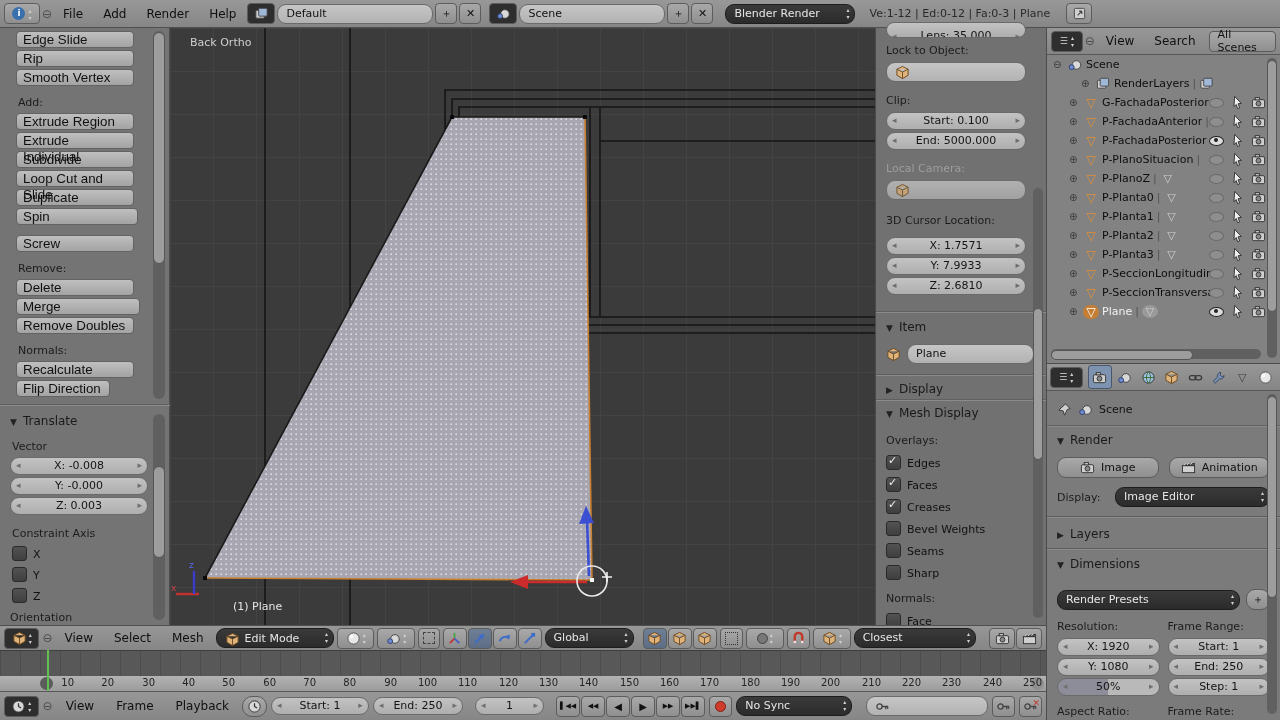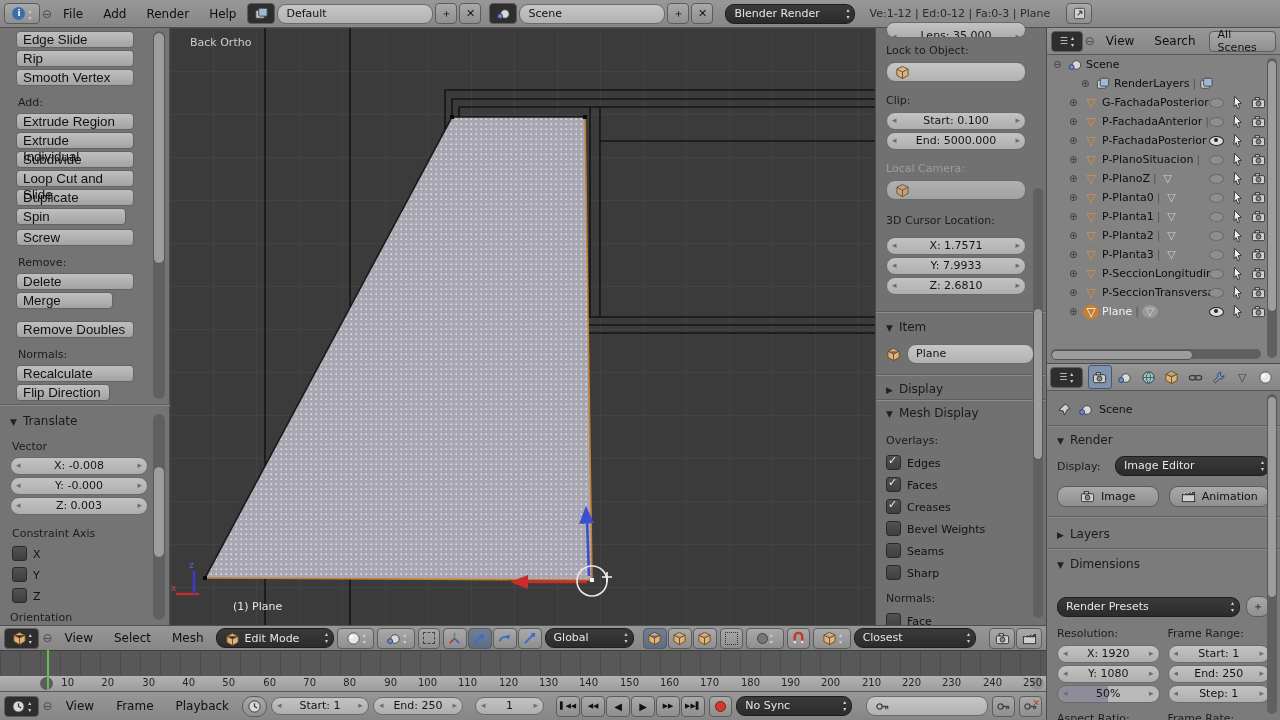--- a/index.html
+++ b/index.html
@@ -206,25 +206,25 @@
     <div style="position:absolute;left:16px;top:3px;width:130px">
       <button class="btn" style="width:118px;margin-bottom:2px">Edge Slide</button>
       <button class="btn" style="width:118px;margin-bottom:2px">Rip</button>
       <button class="btn" style="width:118px">Smooth Vertex</button>
       <div class="lbl" style="margin:10px 0 4px 2px">Add:</div>
       <button class="btn" style="width:118px;margin-bottom:2px">Extrude Region</button>
       <button class="btn" style="width:118px;margin-bottom:2px">Extrude Individual</button>
       <button class="btn" style="width:118px;margin-bottom:2px">Subdivide</button>
       <button class="btn" style="width:118px;margin-bottom:2px">Loop Cut and Slide</button>
       <button class="btn" style="width:118px;margin-bottom:2px">Duplicate</button>
-      <button class="btn" style="width:110px;margin-bottom:4px">Spin</button>
+      <button class="btn" style="width:122px;margin-bottom:10px">Spin</button>
       <button class="btn" style="width:118px">Screw</button>
       <div class="lbl" style="margin:10px 0 4px 2px">Remove:</div>
       <button class="btn" style="width:118px;margin-bottom:2px">Delete</button>
-      <button class="btn" style="width:97px;margin-bottom:12px">Merge</button>
+      <button class="btn" style="width:124px;margin-bottom:2px">Merge</button>
       <button class="btn" style="width:118px">Remove Doubles</button>
       <div class="lbl" style="margin:10px 0 4px 2px">Normals:</div>
       <button class="btn" style="width:118px;margin-bottom:2px">Recalculate</button>
       <button class="btn" style="width:94px">Flip Direction</button>
     </div>
     <div class="sep" style="position:absolute;left:0;top:376px;width:170px"></div>
     <div style="position:absolute;left:10px;top:386px;width:138px">
       <div class="phead open"><span>Translate</span></div>
       <div class="lbl" style="margin:12px 0 4px 2px">Vector</div>
       <div class="nf" style="margin-bottom:2px">X: -0.008</div>
@@ -625,44 +625,44 @@
         <svg class="i" width="15" height="15">
             <use href="#pin"></use>
           </svg>
         <svg class="i" width="15" height="15">
             <use href="#ball"></use>
           </svg>
         <span>Scene</span>
       </div>
       <div class="sep" style="margin:4px -10px"></div>
       <div class="phead open" style="margin-top:6px"><span>Render</span></div>
-      <div class="prow" style="margin-top:9px">
-        <span class="lbl" style="width:52px">Display:</span>
-        <span class="dd" style="flex:1"><span>Image Editor</span><span class="ud">▴
-▾</span></span>
-      </div>
       <div class="prow" style="margin-top:10px;gap:10px">
         <span class="hbtn" style="flex:1;gap:6px;border-radius:9px">
             <svg class="i" width="15" height="15">
               <use href="#cam"></use>
             </svg>
             <span>Image</span>
           </span>
         <span class="hbtn" style="flex:1;gap:6px;border-radius:9px">
             <svg class="i" width="15" height="15">
               <use href="#clap"></use>
             </svg>
             <span>Animation</span>
           </span>
       </div>
+      <div class="prow" style="margin-top:9px">
+        <span class="lbl" style="width:52px">Display:</span>
+        <span class="dd" style="flex:1"><span>Image Editor</span><span class="ud">▴
+▾</span></span>
+      </div>
       <div class="sep" style="margin:9px -10px"></div>
       <div class="phead closed"><span>Layers</span></div>
       <div class="sep" style="margin:7px -10px"></div>
       <div class="phead open"><span>Dimensions</span></div>
-      <div class="prow" style="margin-top:25px">
+      <div class="prow" style="margin-top:18px">
         <span class="dd" style="flex:1"><span>Render Presets</span><span class="ud">▴
 ▾</span></span>
         <span class="hbtn" style="width:22px;border-radius:9px">＋</span>
       </div>
       <div class="prow" style="margin-top:10px;align-items:flex-start;gap:8px">
         <div style="flex:1">
           <div class="lbl">Resolution:</div>
           <div class="nf" style="margin-top:5px">X: 1920</div>
           <div class="nf" style="margin-top:2px">Y: 1080</div>
           <div class="nf" style="margin-top:2px;background:linear-gradient(90deg,#8d8d99 0 50%,#b9b9b9 50%)">50%</div>

